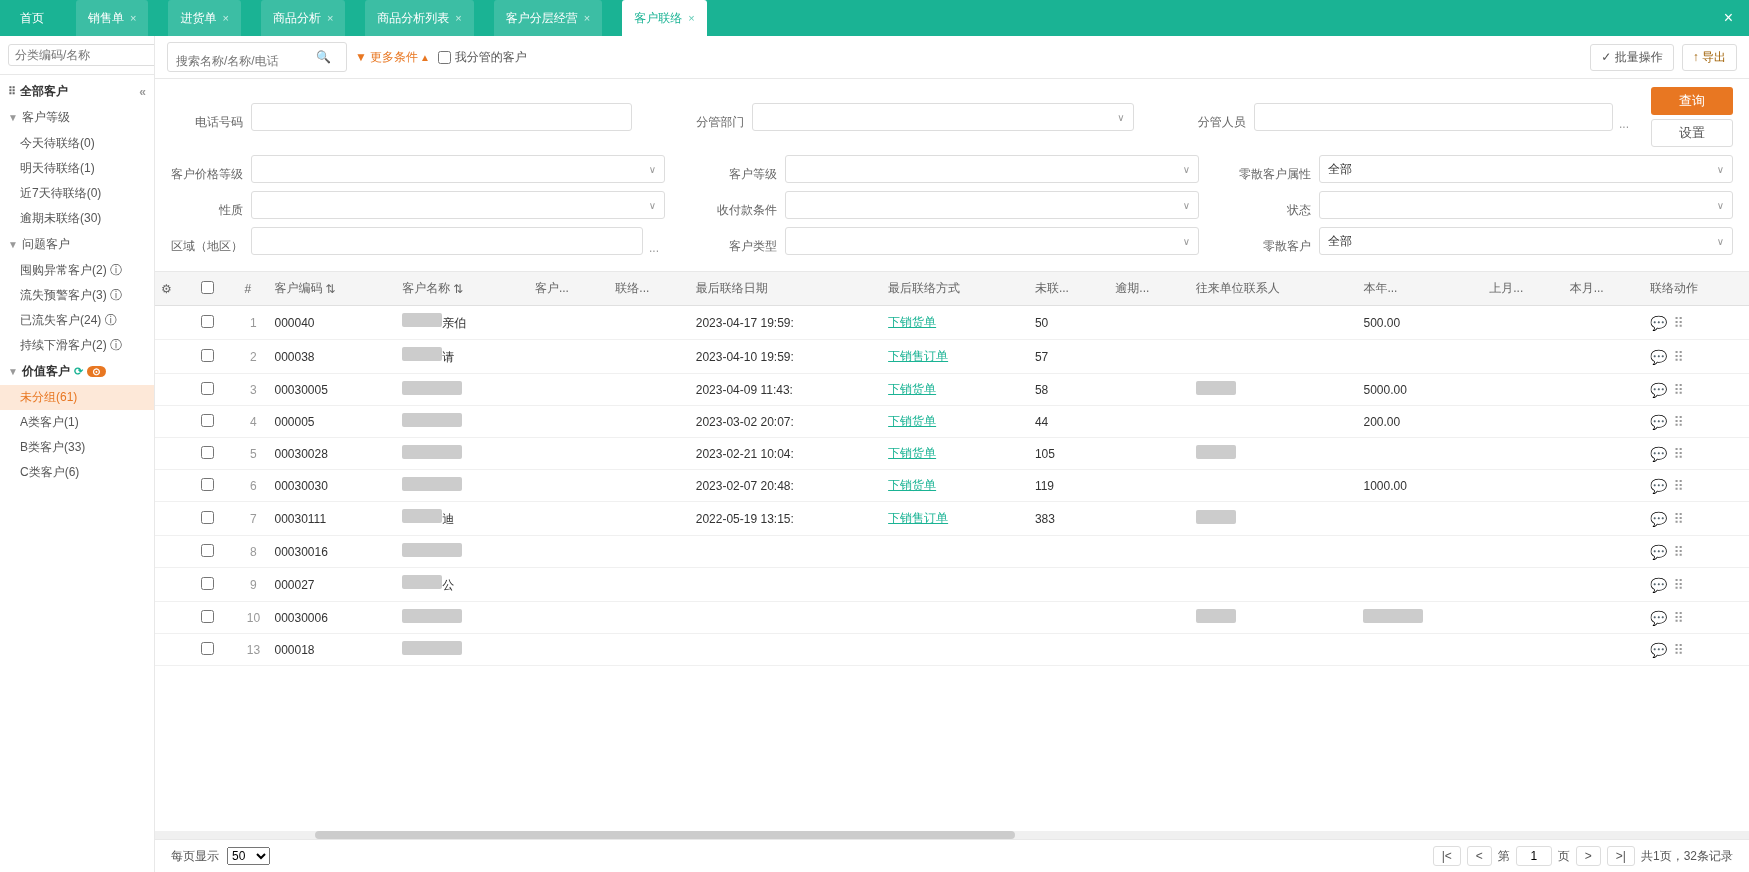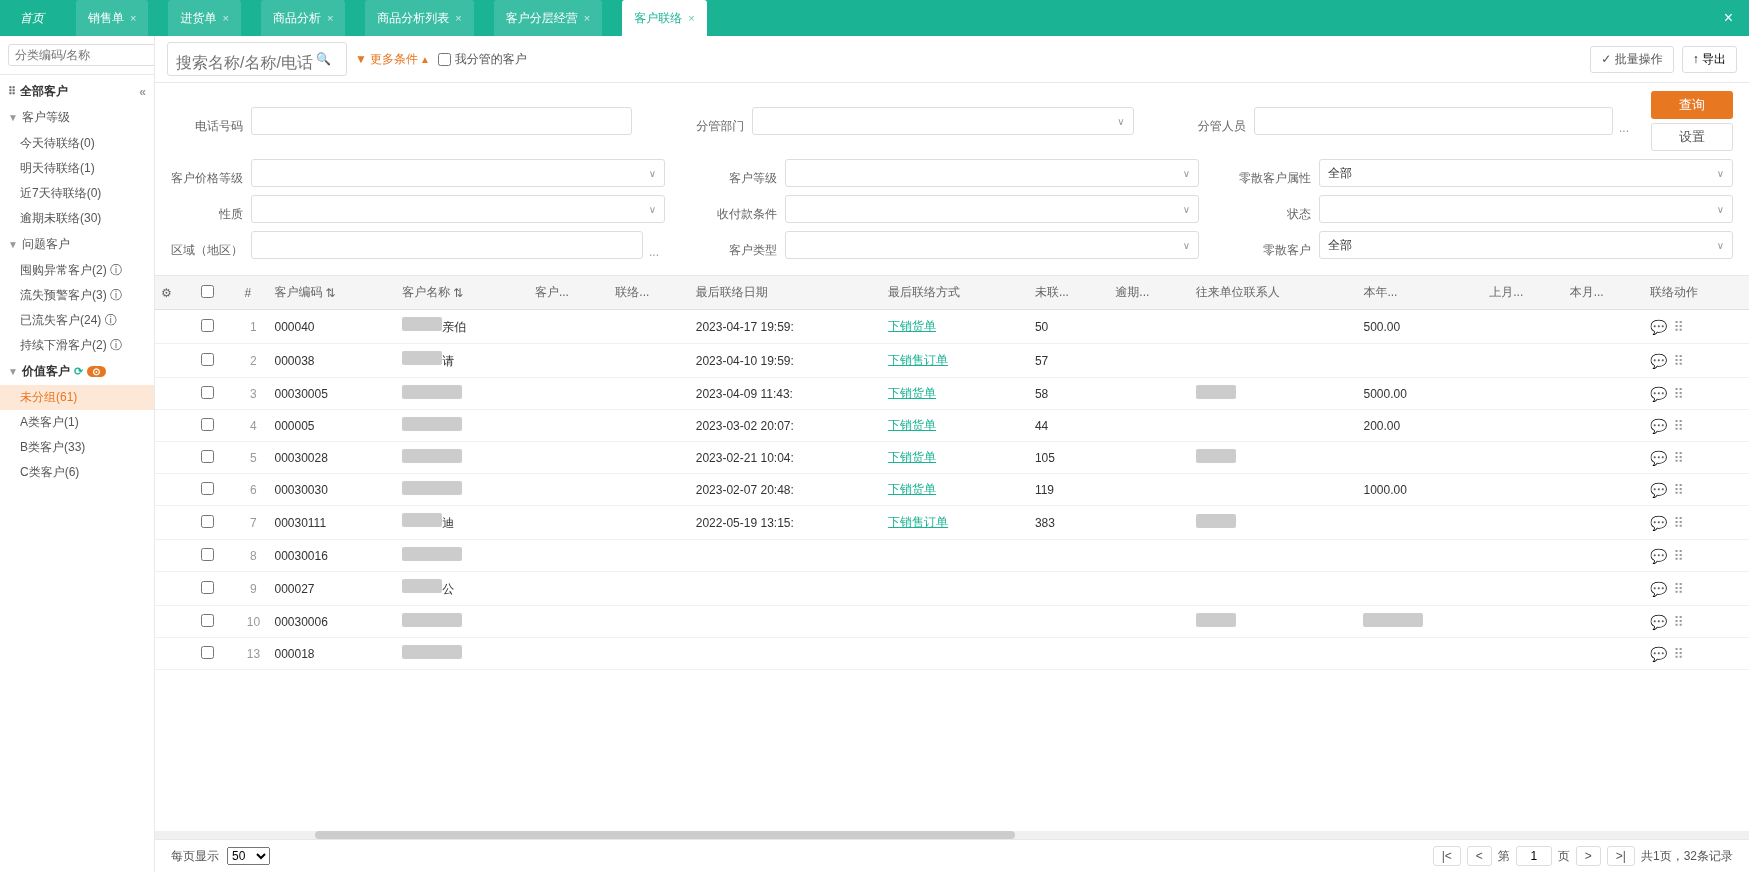--- a/index.html
+++ b/index.html
@@ -19,21 +19,20 @@
       padding: 0 12px;
       height: 36px;
       color: #fff;
       cursor: pointer;
       font-size: 13px;
       white-space: nowrap;
       position: relative;
     }
     .top-nav .nav-tab.home {
       background: transparent;
-      font-style: italic;
     }
     .top-nav .nav-tab.closeable {
       background: rgba(255,255,255,0.15);
       margin-left: 20px;
       border-radius: 3px 3px 0 0;
     }
     .top-nav .nav-tab.active {
       background: #fff;
       color: #1ab394;
     }
@@ -164,21 +163,21 @@
       display: flex;
       align-items: center;
       border: 1px solid #ddd;
       border-radius: 3px;
       padding: 3px 8px;
       width: 180px;
     }
     .filter-bar .search-box input {
       border: none;
       outline: none;
-      font-size: 16px;
+      font-size: 12px;
       width: 140px;
       margin-top: 8px;
     }
     .filter-bar .more-conditions {
       display: flex;
       align-items: center;
       color: #e87722;
       cursor: pointer;
       font-size: 12px;
     }
@@ -197,21 +196,21 @@
       border-radius: 3px;
       cursor: pointer;
       color: #555;
     }
     .filter-bar .btn-export {
       border: 1px solid #ddd;
       background: #fff;
       padding: 4px 10px;
       border-radius: 3px;
       cursor: pointer;
-      color: #000000;
+      color: #a16207;
     }
 
     
     .advanced-filter {
       background: #fff;
       padding: 8px 16px;
       border-bottom: 1px solid #e8e8e8;
     }
     .filter-row {
       display: flex;

